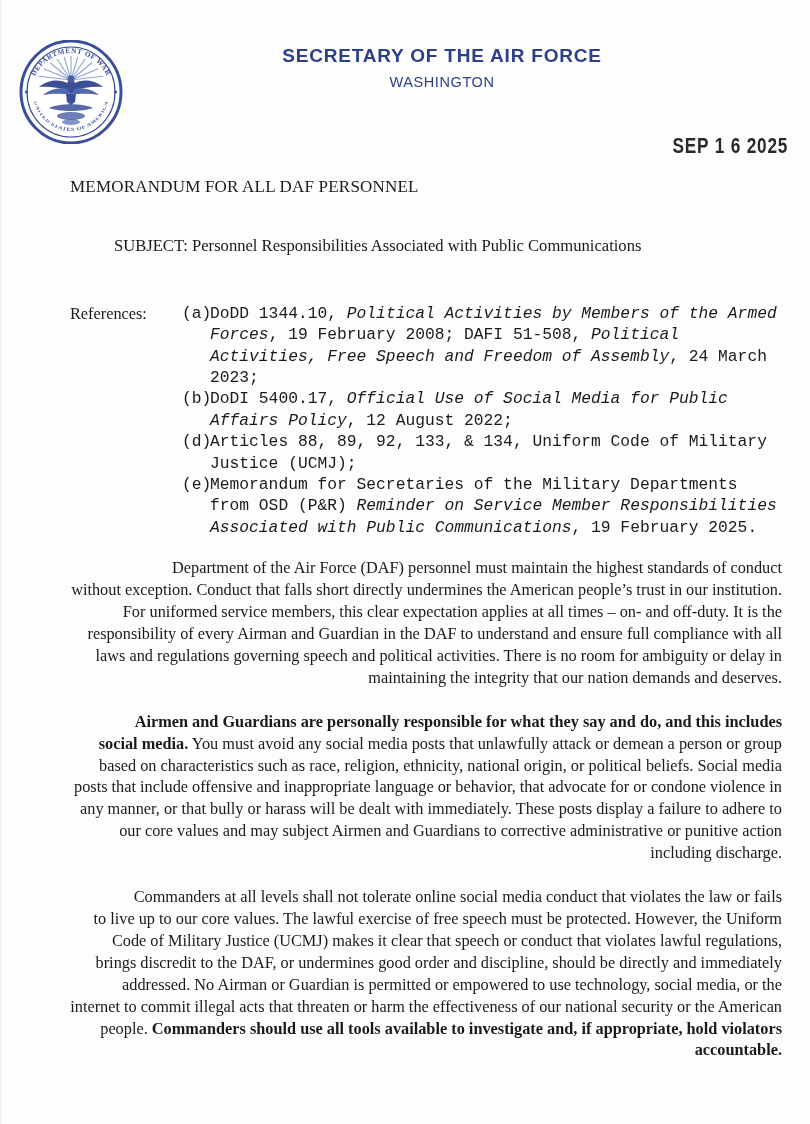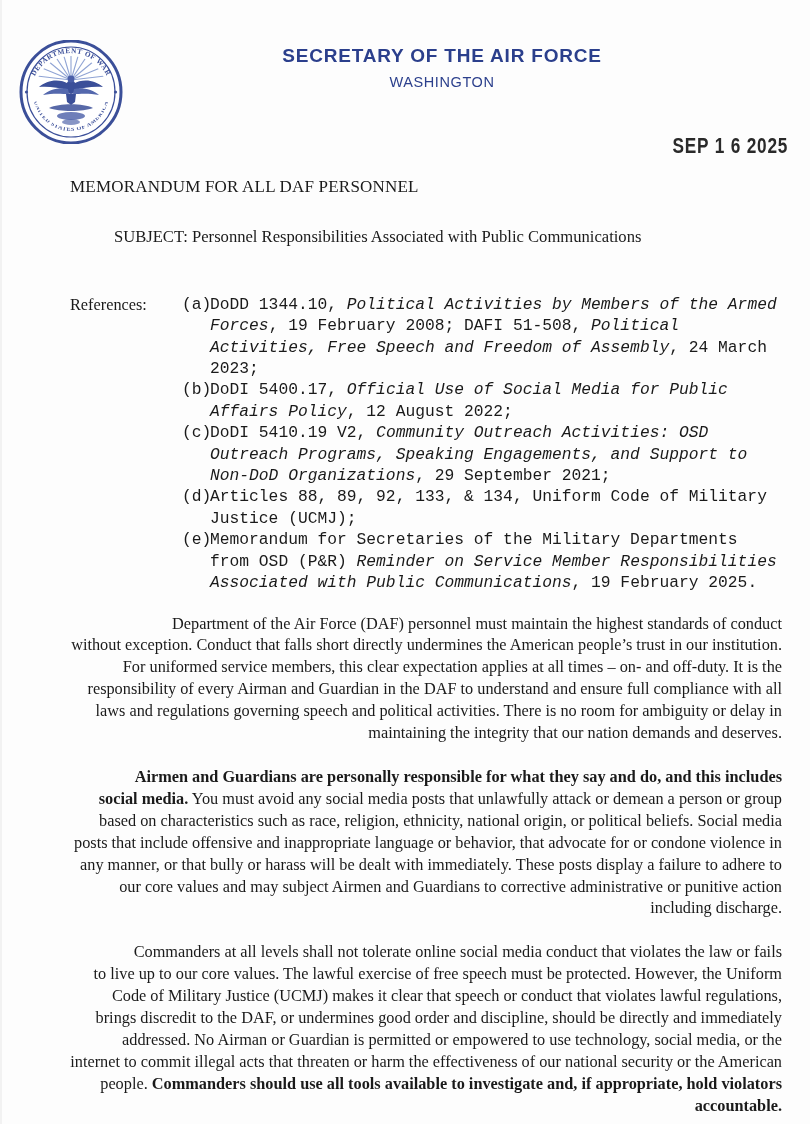--- a/index.html
+++ b/index.html
@@ -78,21 +78,21 @@
     left: 68px;
     top: 176px;
     width: 712px;
     font-size: 16.3px;
     line-height: 1.33;
   }
 
   .memo-for {
     font-size: 17px;
     letter-spacing: 0.2px;
-    margin-bottom: 27px;
+    margin-bottom: 36px;
   }
   .subject {
     font-size: 16.6px;
     margin-bottom: 46px;
     margin-left: 44px;
   }
 
   
   .references {
     display: flex;
@@ -209,21 +209,20 @@
 
     <div class="memo-for">MEMORANDUM FOR ALL DAF PERSONNEL</div>
 
     <div class="subject">SUBJECT: Personnel Responsibilities Associated with Public Communications</div>
 
     <div class="references">
       <div class="ref-label">References:</div>
       <div class="ref-list" id="ref-list">
           <div class="ref-item"><span class="tag">(a)</span><span>DoDD 1344.10, </span><i>Political Activities by Members of the Armed Forces</i><span>, 19 February 2008; DAFI 51-508, </span><i>Political Activities, Free Speech and Freedom of Assembly</i><span>, 24 March 2023;</span></div>
           <div class="ref-item"><span class="tag">(b)</span><span>DoDI 5400.17, </span><i>Official Use of Social Media for Public Affairs Policy</i><span>, 12 August 2022;</span></div>
-          <div class="ref-item"><span class="tag">(c)</span><span>DoDI 5410.19 V2, </span><i>Community Outreach Activities: OSD Outreach Programs, Speaking Engagements, and Support to Non-DoD Organizations</i><span>, 29 September 2021;</span></div>
           <div class="ref-item"><span class="tag">(d)</span><span>Articles 88, 89, 92, 133, &amp; 134, Uniform Code of Military Justice (UCMJ);</span></div>
           <div class="ref-item"><span class="tag">(e)</span><span>Memorandum for Secretaries of the Military Departments from OSD (P&amp;R) </span><i>Reminder on Service Member Responsibilities Associated with Public Communications</i><span>, 19 February 2025.</span></div>
         </div>
     </div>
 
     <div id="paragraphs">
         <p class="para"><span>Department of the Air Force (DAF) personnel must maintain the highest standards of conduct without exception.  Conduct that falls short directly undermines the American people’s trust in our institution.  For uniformed service members, this clear expectation applies at all times – on- and off-duty.  It is the responsibility of every Airman and Guardian in the DAF to understand and ensure full compliance with all laws and regulations governing speech and political activities.  There is no room for ambiguity or delay in maintaining the integrity that our nation demands and deserves.</span></p>
         <p class="para"><b>Airmen and Guardians are personally responsible for what they say and do, and this includes social media.</b><span>  You must avoid any social media posts that unlawfully attack or demean a person or group based on characteristics such as race, religion, ethnicity, national origin, or political beliefs.  Social media posts that include offensive and inappropriate language or behavior, that advocate for or condone violence in any manner, or that bully or harass will be dealt with immediately.  These posts display a failure to adhere to our core values and may subject Airmen and Guardians to corrective administrative or punitive action including discharge.</span></p>
         <p class="para"><span>Commanders at all levels shall not tolerate online social media conduct that violates the law or fails to live up to our core values.  The lawful exercise of free speech must be protected.  However, the Uniform Code of Military Justice (UCMJ) makes it clear that speech or conduct that violates lawful regulations, brings discredit to the DAF, or undermines good order and discipline, should be directly and immediately addressed.  No Airman or Guardian is permitted or empowered to use technology, social media, or the internet to commit illegal acts that threaten or harm the effectiveness of our national security or the American people.  </span><b>Commanders should use all tools available to investigate and, if appropriate, hold violators accountable.</b></p>
       </div>

